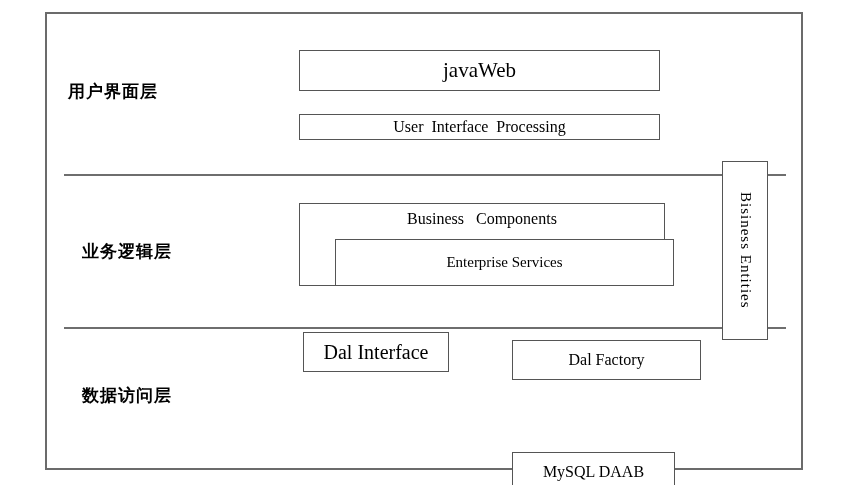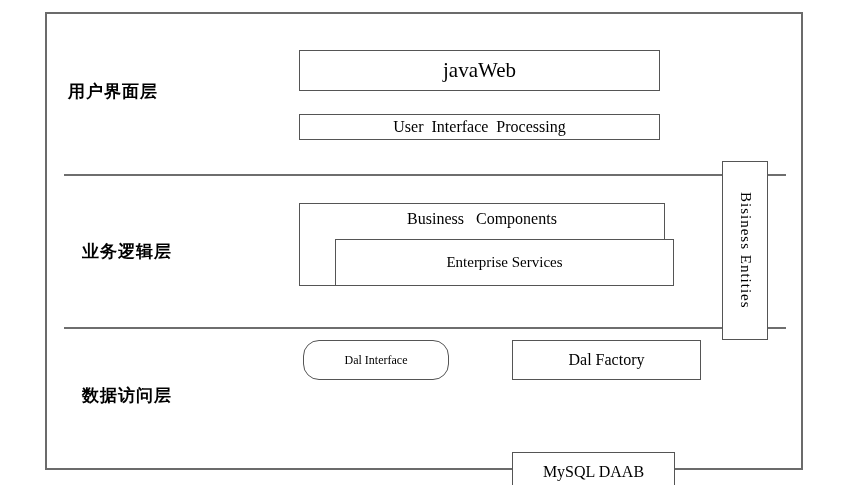--- a/index.html
+++ b/index.html
@@ -96,21 +96,21 @@
     z-index: 4;
   }
   .box-bizent .vtext {
     writing-mode: vertical-rl;
     text-orientation: mixed;
     white-space: pre;
     letter-spacing: 1px;
   }
 
   
-  .box-dalif   { left: 303px; top: 340px; width: 146px; height: 40px; font-size: 12px; border-radius: 16px; }
+  .box-dalif   { left: 303px; top: 332px; width: 146px; height: 40px; font-size: 20px; }
   .box-dalfac  { left: 512px; top: 340px; width: 189px; height: 40px; font-size: 16px; }
   .box-mysqldal{ left: 303px; top: 412px; width: 146px; height: 40px; font-size: 16px; }
   .box-mysqldaab{left: 512px; top: 412px; width: 163px; height: 40px; font-size: 16px; margin-top: 40px; }
 </style>
 </head>
 <body>
 
 <div id="canvas">
 
   <div class="outer-frame"></div>

